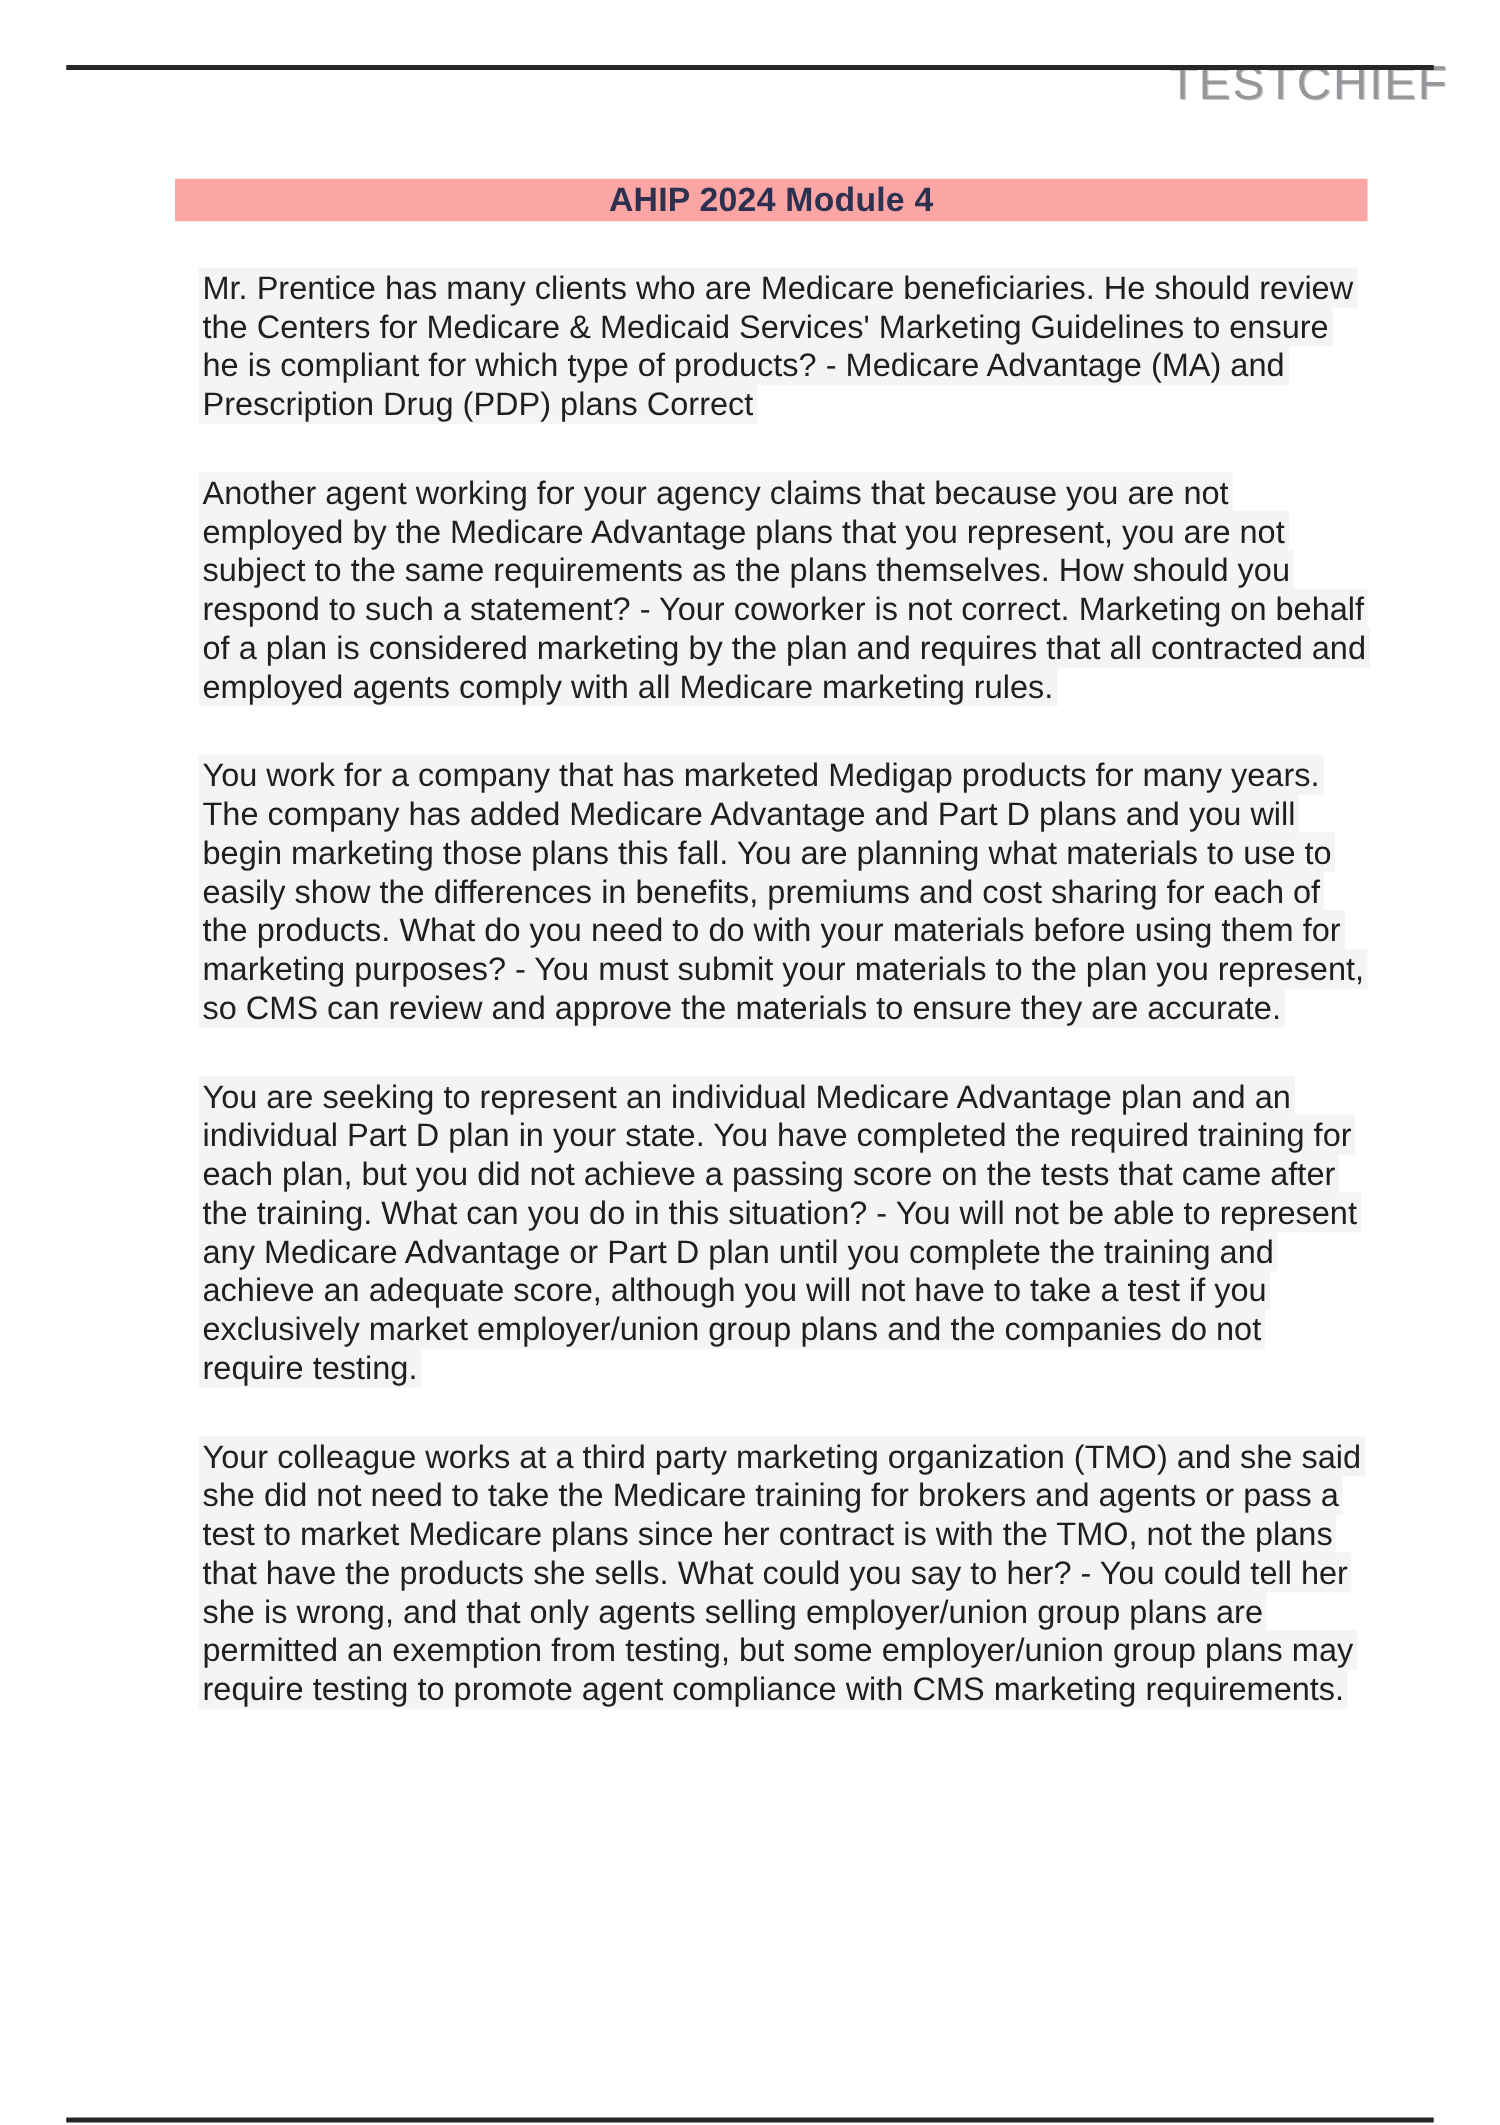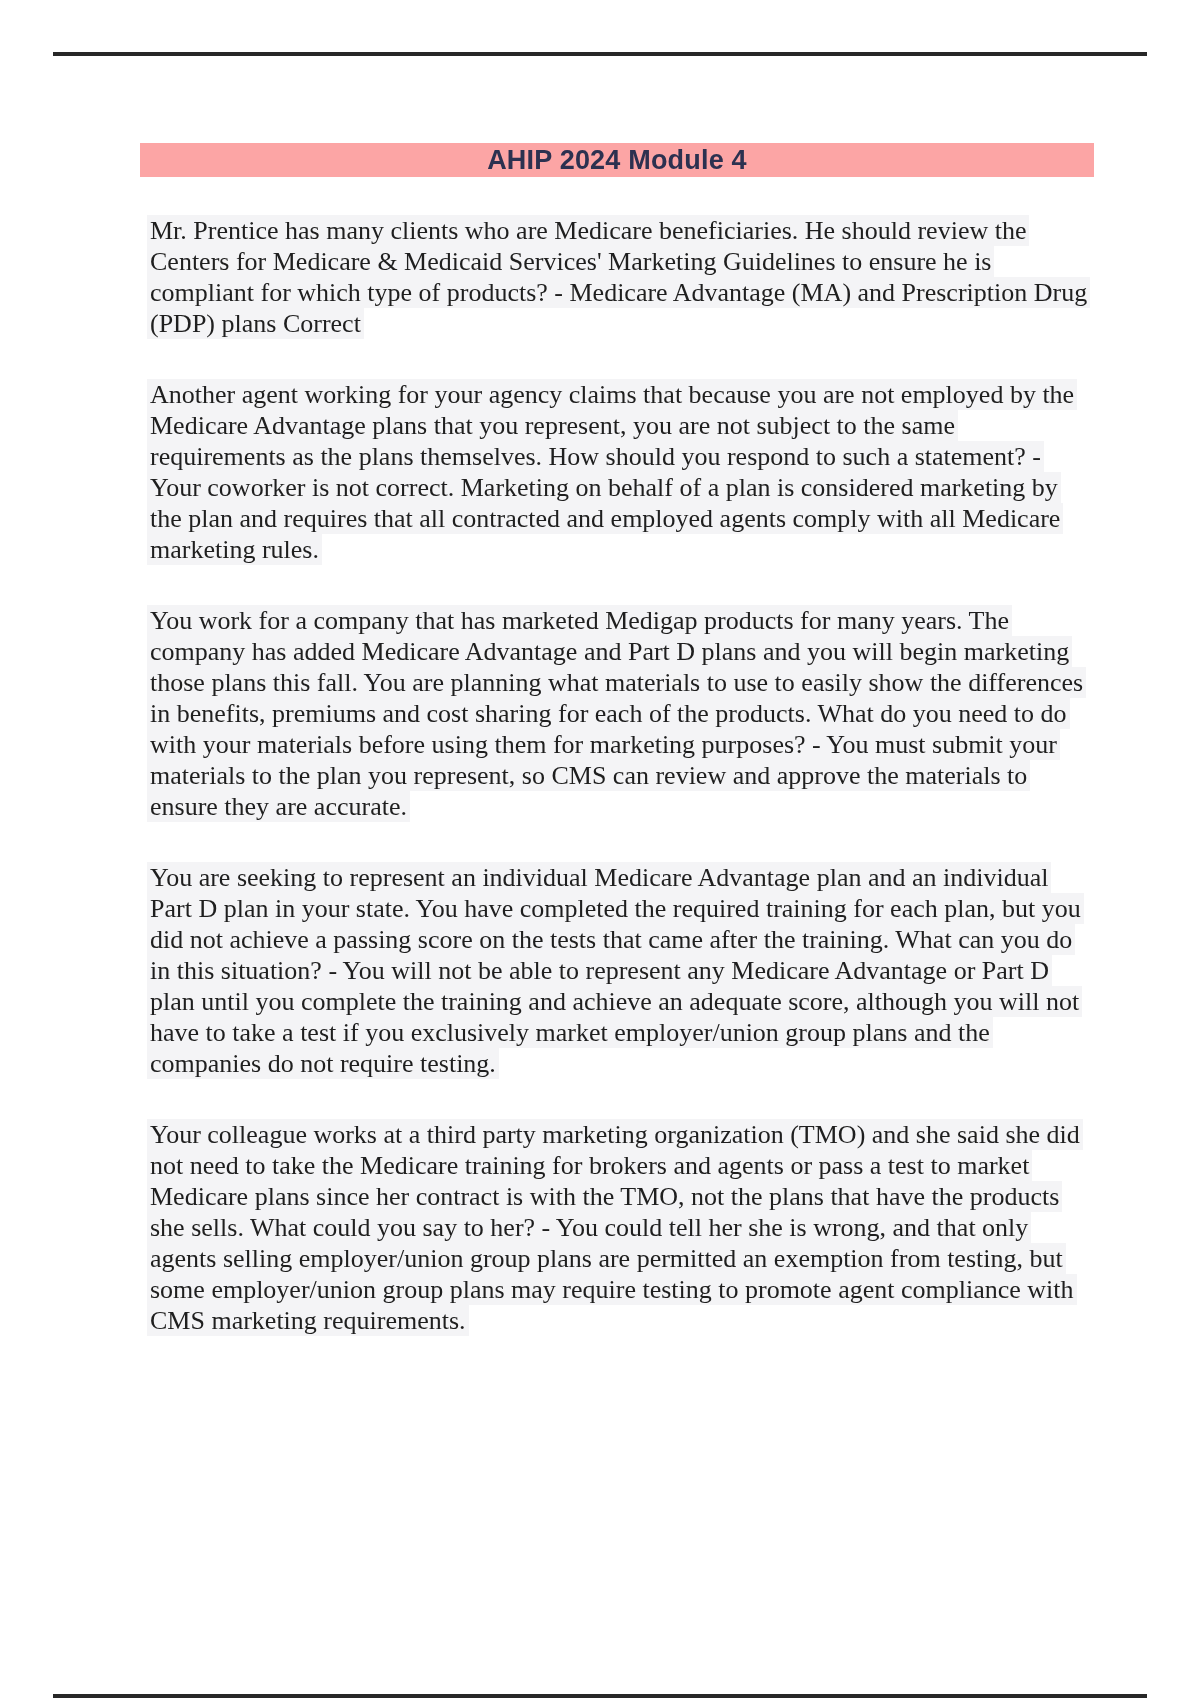--- a/index.html
+++ b/index.html
@@ -53,37 +53,37 @@
   .body-col {
     position: absolute;
     left: 143px;
     top: 215px;
     width: 950px;
     font-size: 26px;
     line-height: 31px;
     color: #1f1f1f;
   }
   .para {
-    margin: 0 0 40px 4px;
-    font-family: Liberation Serif, serif;
+    margin: 0 0 40px 16px;
   }
   .hl {
     background: #f4f4f6;
     padding: 1px 3px;
     box-decoration-break: clone;
     -webkit-box-decoration-break: clone;
   }
 </style>
 </head>
 <body>
 
 <div class="page">
 
   <div class="rule top"></div>
 
+  <div class="watermark">TESTCHIEF</div>
 
   <div class="title-bar">
     <h1 class="title">AHIP 2024 Module 4</h1>
   </div>
 
   <div class="body-col">
     <p class="para"><span class="hl">Mr. Prentice has many clients who are Medicare beneficiaries. He should review the Centers for Medicare &amp; Medicaid Services' Marketing Guidelines to ensure he is compliant for which type of products? - Medicare Advantage (MA) and Prescription Drug (PDP) plans Correct</span></p>
     <p class="para"><span class="hl">Another agent working for your agency claims that because you are not employed by the Medicare Advantage plans that you represent, you are not subject to the same requirements as the plans themselves. How should you respond to such a statement? - Your coworker is not correct. Marketing on behalf of a plan is considered marketing by the plan and requires that all contracted and employed agents comply with all Medicare marketing rules.</span></p>
     <p class="para"><span class="hl">You work for a company that has marketed Medigap products for many years. The company has added Medicare Advantage and Part D plans and you will begin marketing those plans this fall. You are planning what materials to use to easily show the differences in benefits, premiums and cost sharing for each of the products. What do you need to do with your materials before using them for marketing purposes? - You must submit your materials to the plan you represent, so CMS can review and approve the materials to ensure they are accurate.</span></p>
     <p class="para"><span class="hl">You are seeking to represent an individual Medicare Advantage plan and an individual Part D plan in your state. You have completed the required training for each plan, but you did not achieve a passing score on the tests that came after the training. What can you do in this situation? - You will not be able to represent any Medicare Advantage or Part D plan until you complete the training and achieve an adequate score, although you will not have to take a test if you exclusively market employer/union group plans and the companies do not require testing.</span></p>

